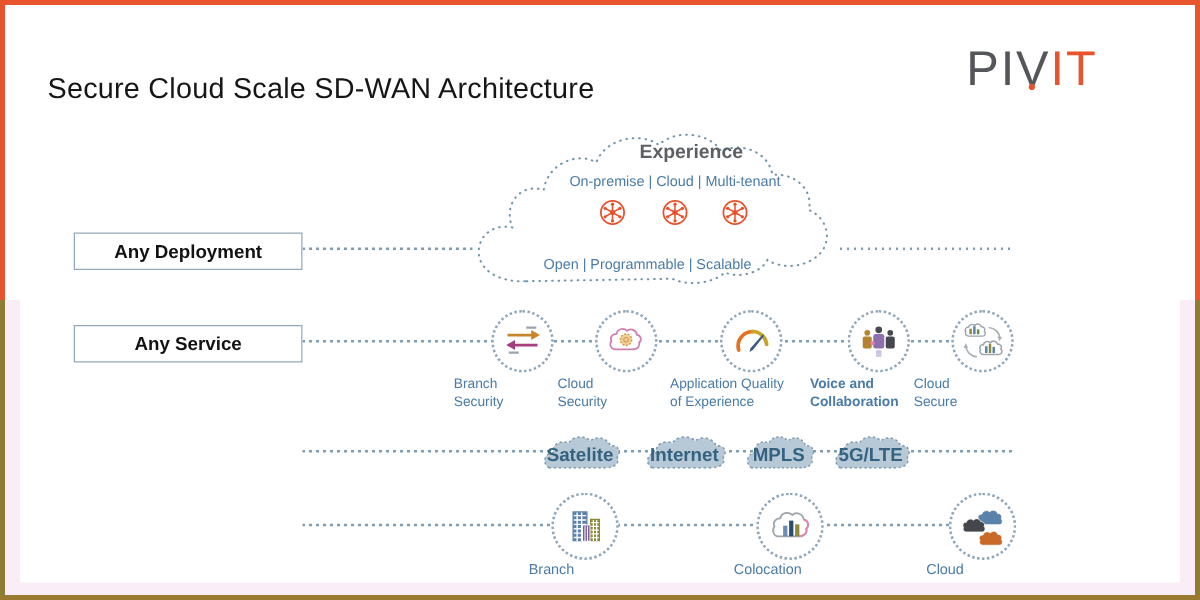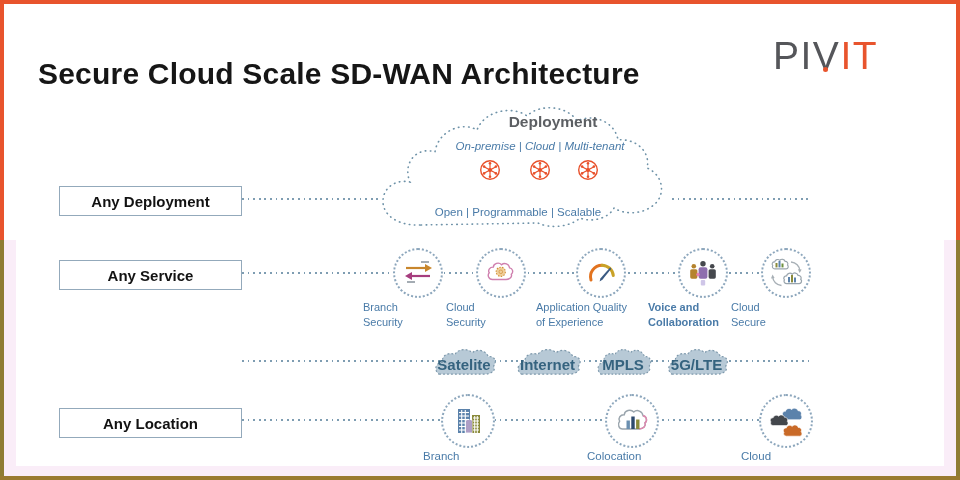--- a/index.html
+++ b/index.html
@@ -4,21 +4,21 @@
 <style>
   html,body{margin:0;padding:0;background:#e9e9e9;}
   #canvas{position:relative;width:960px;height:480px;background:#ffffff;overflow:hidden;
           font-family:"Liberation Sans",sans-serif;}
   .abs{position:absolute;}
   
   .bd{position:absolute;background:#E8542D;}
   .bd.olive{background:#8F7C33;}
   .pinkband{position:absolute;background:#FAEDF8;}
   
-  #title{left:38px;top:57px;font-size:30px;font-weight:700;color:#161616;letter-spacing:.2px;white-space:nowrap;}
+  #title{left:38px;top:57px;font-size:23px;font-weight:400;color:#161616;letter-spacing:.2px;white-space:nowrap;}
   #logo{left:773px;top:34px;width:120px;height:36px;font-size:39px;letter-spacing:1.5px;font-weight:400;white-space:nowrap;}
   #logo .g{color:#55565A;} #logo .o{color:#E8542D;}
   #logo .dot{position:absolute;left:50px;top:33px;width:5px;height:5px;border-radius:50%;background:#E8542D;}
   
   .rowbox{left:59px;width:181px;height:28px;border:1.5px solid #93A9BB;background:#fff;
           display:flex;align-items:center;justify-content:center;font-size:15px;font-weight:bold;color:#121212;z-index:3;}
   
   .dline{height:2px;z-index:1;
          background-image:repeating-linear-gradient(to right,#7E9DB2 0 1.8px,transparent 1.8px 5.6px);}
   
@@ -68,29 +68,26 @@
   <div class="abs dline" style="left:242px;top:272px;width:544px;"></div>
   <div class="abs dline" style="left:242px;top:360px;width:568px;"></div>
   <div class="abs dline" style="left:242px;top:419px;width:544px;"></div>
 
   <div class="abs rowbox" style="top:186px;">
       <span>Any Deployment</span>
     </div>
   <div class="abs rowbox" style="top:260px;">
       <span>Any Service</span>
     </div>
-  <div class="abs rowbox" style="top:408px;">
-      <span>Any Location</span>
-    </div>
 
   <svg class="abs" style="left:372px;top:99px;z-index:1;" width="300" height="134" viewBox="0 0 300 134">
     <path d="M 48 126 C 26 127 10 116 11 101 C 12 88 24 80 38 83 C 30 64 45 47 63 53 C 66 32 90 22 105 31 C 112 12 140 6 155 17 C 168 4 196 7 205 22 C 222 14 243 23 246 41 C 264 39 279 53 275 69 C 292 76 295 98 279 108 C 267 116 251 115 242 109 C 237 119 220 124 208 119 C 198 128 178 130 166 124 L 48 126 Z" fill="#ffffff" stroke="#6E92A8" stroke-width="1.6" stroke-linecap="round" stroke-dasharray="0.5 4.6"></path>
   </svg>
-  <div class="abs mgtitle" style="left:413px;top:113px;width:280px;">Deployment</div>
-  <div class="abs mgline" style="left:410px;top:140px;width:260px;font-style:italic;">On-premise | Cloud | Multi-tenant</div>
+  <div class="abs mgtitle" style="left:413px;top:113px;width:280px;">Experience</div>
+  <div class="abs mgline" style="left:410px;top:140px;width:260px;">On-premise | Cloud | Multi-tenant</div>
 
   <svg class="abs" style="left:479px;top:159px;z-index:2;" width="22" height="22" viewBox="0 0 22 22">
     <circle cx="11" cy="11" r="9.3" fill="#fff" stroke="#E8502A" stroke-width="1.4"></circle>
       <circle cx="11" cy="11" r="2" fill="#E8502A"></circle>
     <g stroke="#E8502A" stroke-width="1.2">
         <line x1="11" y1="11" x2="16.5" y2="7.9"></line>
         <line x1="11" y1="11" x2="11" y2="4.7"></line>
         <line x1="11" y1="11" x2="5.5" y2="7.9"></line>
         <line x1="11" y1="11" x2="5.5" y2="14.1"></line>
         <line x1="11" y1="11" x2="11" y2="17.3"></line>

